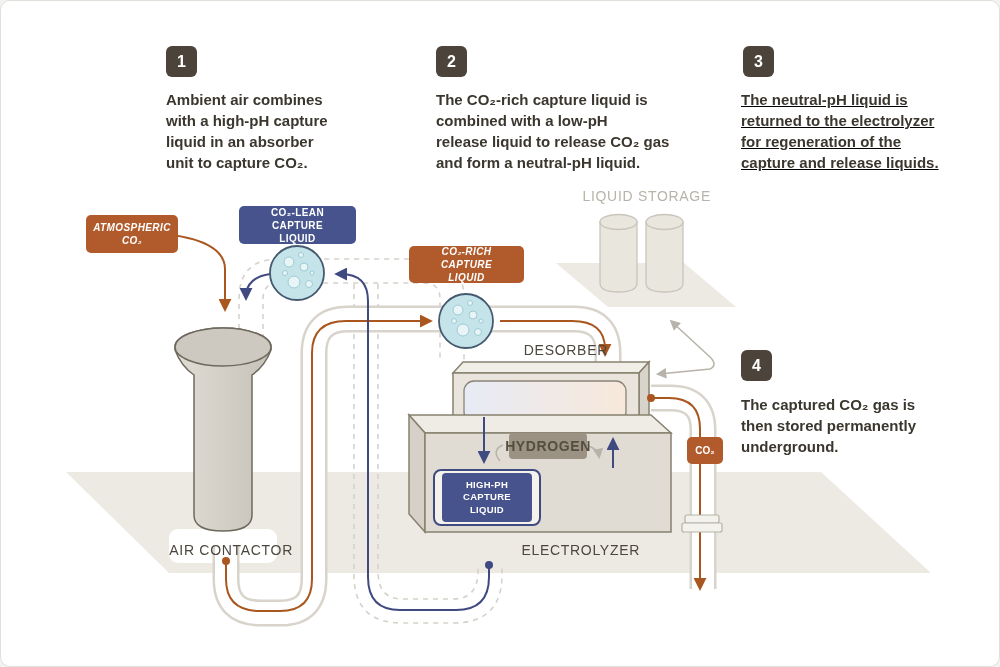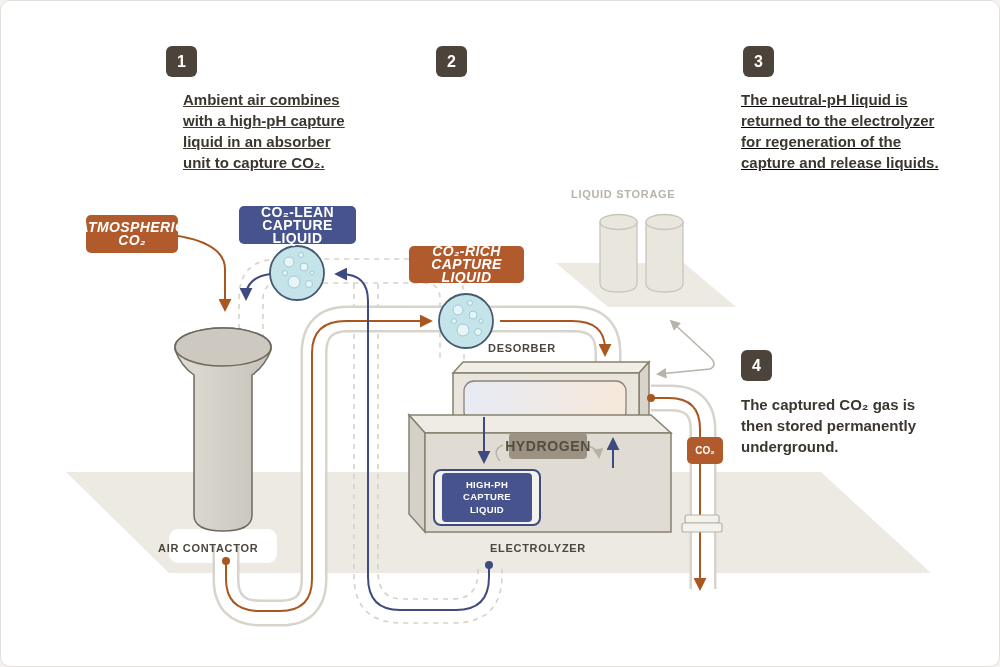--- a/index.html
+++ b/index.html
@@ -9,27 +9,27 @@
   }
   html,body{margin:0;padding:0;background:#f3f2f0;font-family:"Liberation Sans",sans-serif;}
   .canvas{position:relative;width:1000px;height:667px;background:#ffffff;border:1px solid #e3e0db;
           border-radius:10px;overflow:hidden;box-sizing:border-box;}
   .diagram-svg{position:absolute;left:0;top:0;}
   .abs{position:absolute;}
   .badge{width:31px;height:31px;background:var(--badge);border-radius:6px;color:#fff;
          font-size:16px;font-weight:bold;display:flex;align-items:center;justify-content:center;}
   .step-text{font-size:15px;line-height:21px;font-weight:bold;color:var(--dark-text);white-space:pre-line;}
   .step-subtext{font-size:15px;line-height:21px;font-weight:normal;color:var(--grey-text);white-space:pre-line;}
-  .tagbox{border-radius:5px;color:#fff;font-size:14px;line-height:13px;font-weight:bold;
+  .tagbox{border-radius:5px;color:#fff;font-size:10px;line-height:13px;font-weight:bold;
           letter-spacing:.4px;text-align:center;white-space:pre-line;
           display:flex;align-items:center;justify-content:center;box-sizing:border-box;padding:7px 6px;}
   .tag-orange{background:var(--orange);font-style:italic;}
   .tag-blue{background:var(--blue);}
-  .caption{font-size:11px;font-weight:bold;letter-spacing:.7px;color:var(--label-text);
-           text-align:left;white-space:nowrap;}
+  .caption{font-size:14px;font-weight:normal;letter-spacing:.7px;color:var(--label-text);
+           text-align:right;white-space:nowrap;}
   .caption-grey{color:#b8b3aa;}
   .hydrogen{background:var(--hydrogen-bg);color:#544e3f;border-radius:4px;font-size:14px;
             font-weight:bold;letter-spacing:.6px;display:flex;align-items:center;justify-content:center;}
   .compartment{background:#f4f2ec;border:2px solid var(--blue-line);border-radius:8px;
                display:flex;align-items:center;justify-content:center;box-sizing:border-box;}
   .compartment-inner{background:var(--blue);border-radius:4px;color:#fff;font-size:9.5px;line-height:12.5px;
                font-weight:bold;letter-spacing:.3px;text-align:center;white-space:pre-line;
                padding:6px 8px;width:86%;box-sizing:border-box;}
   .co2-badge{background:var(--orange);border-radius:5px;color:#fff;font-size:10px;font-weight:bold;
              display:flex;align-items:center;justify-content:center;}
@@ -157,26 +157,30 @@
       <ellipse cx="663.5" cy="221" rx="18.5" ry="7.5"></ellipse>
     </g>
 
     <g fill="#f4f2ec" stroke="#b5b1a8" stroke-width="1.2">
       <rect x="684" y="514" width="34" height="8" rx="2"></rect>
       <rect x="681" y="522" width="40" height="9" rx="2"></rect>
     </g>
   </svg>
 
   <div class="abs badge" style="left:165px;top:45px;">1</div>
-  <div class="abs step-text" style="left:182px;top:88px;text-decoration:underline;">Ambient air combines
+  <div class="abs step-text" style="left:165px;top:88px;">Ambient air combines
 with a high-pH capture
 liquid in an absorber
 unit to capture CO₂.</div>
 
   <div class="abs badge" style="left:435px;top:45px;">2</div>
+  <div class="abs step-text" style="left:435px;top:88px;">The CO₂-rich capture liquid is
+combined with a low-pH
+release liquid to release CO₂ gas
+and form a neutral-pH liquid.</div>
 
   <div class="abs badge" style="left:742px;top:45px;">3</div>
   <div class="abs" style="left:740px;top:88px;text-decoration:underline;">
     <div class="step-text">The neutral-pH liquid is
 returned to the electrolyzer
 for regeneration of the
 capture and release liquids.</div>
   </div>
 
   <div class="abs badge" style="left:740px;top:349px;">4</div>

